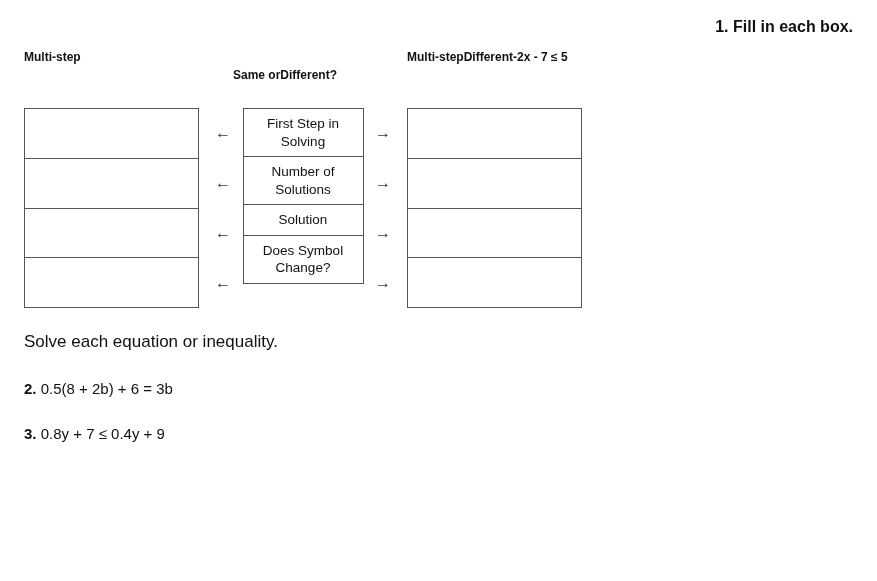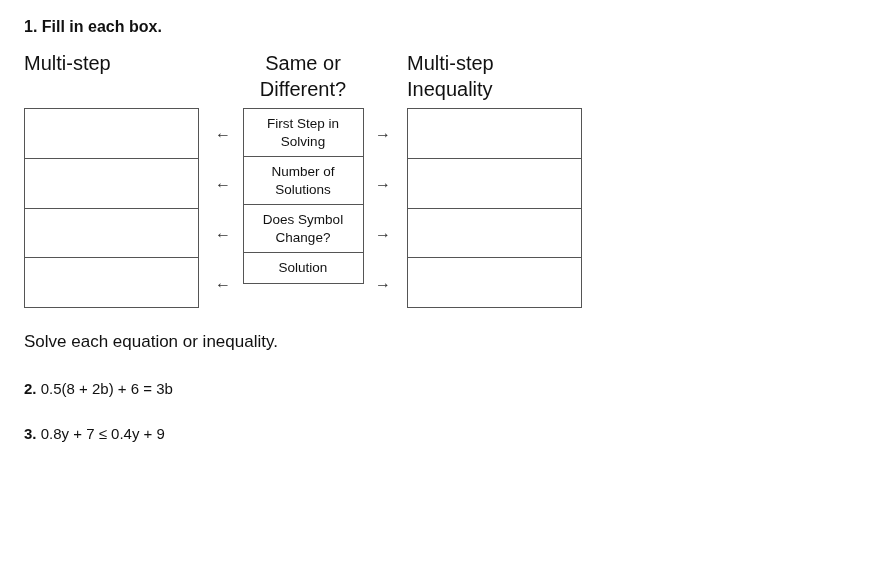--- a/index.html
+++ b/index.html
@@ -10,42 +10,43 @@
       padding: 18px 24px;
       width: 877px;
       min-height: 581px;
       color: #111;
     }
 
     .instruction {
       font-weight: bold;
       font-size: 16px;
       margin-bottom: 14px;
+      text-align: right;
     }
 
     .instruction span {
       font-weight: bold;
     }
 
     .table-section {
       display: flex;
       flex-direction: row;
       align-items: flex-start;
       margin-bottom: 24px;
       gap: 0;
     }
 
     .col-header {
-      font-weight: normal;
-      font-size: 20px;
+      font-weight: bold;
+      font-size: 12px;
       line-height: 1.3;
       margin-bottom: 6px;
       min-height: 52px;
       display: flex;
-      flex-direction: column;
+      flex-direction: row;
       justify-content: flex-start;
     }
 
     .left-col {
       display: flex;
       flex-direction: column;
       align-items: flex-start;
       margin-right: 10px;
     }
 
@@ -202,36 +203,37 @@
   </div>
 
   <div class="middle-col">
     <div class="col-header">
       <span>Same or</span>
       <span>Different?</span>
     </div>
     <div class="middle-table">
       <div class="cell">First Step in Solving</div>
       <div class="cell">Number of Solutions</div>
+      <div class="cell">Solution</div>
       <div class="cell">Does Symbol Change?</div>
-      <div class="cell">Solution</div>
     </div>
   </div>
 
   <div class="arrows-right" style="margin-top:58px;">
     <span class="arrow">→</span>
     <span class="arrow">→</span>
     <span class="arrow">→</span>
     <span class="arrow">→</span>
   </div>
 
   <div class="right-col">
     <div class="col-header">
       <span>Multi-step</span>
-      <span>Inequality</span>
+      <span>Different</span>
+      <span>-2x - 7 ≤ 5</span>
     </div>
     <div class="fill-box">
       <div class="cell"></div>
       <div class="cell"></div>
       <div class="cell"></div>
       <div class="cell"></div>
     </div>
   </div>
 
 </div>

